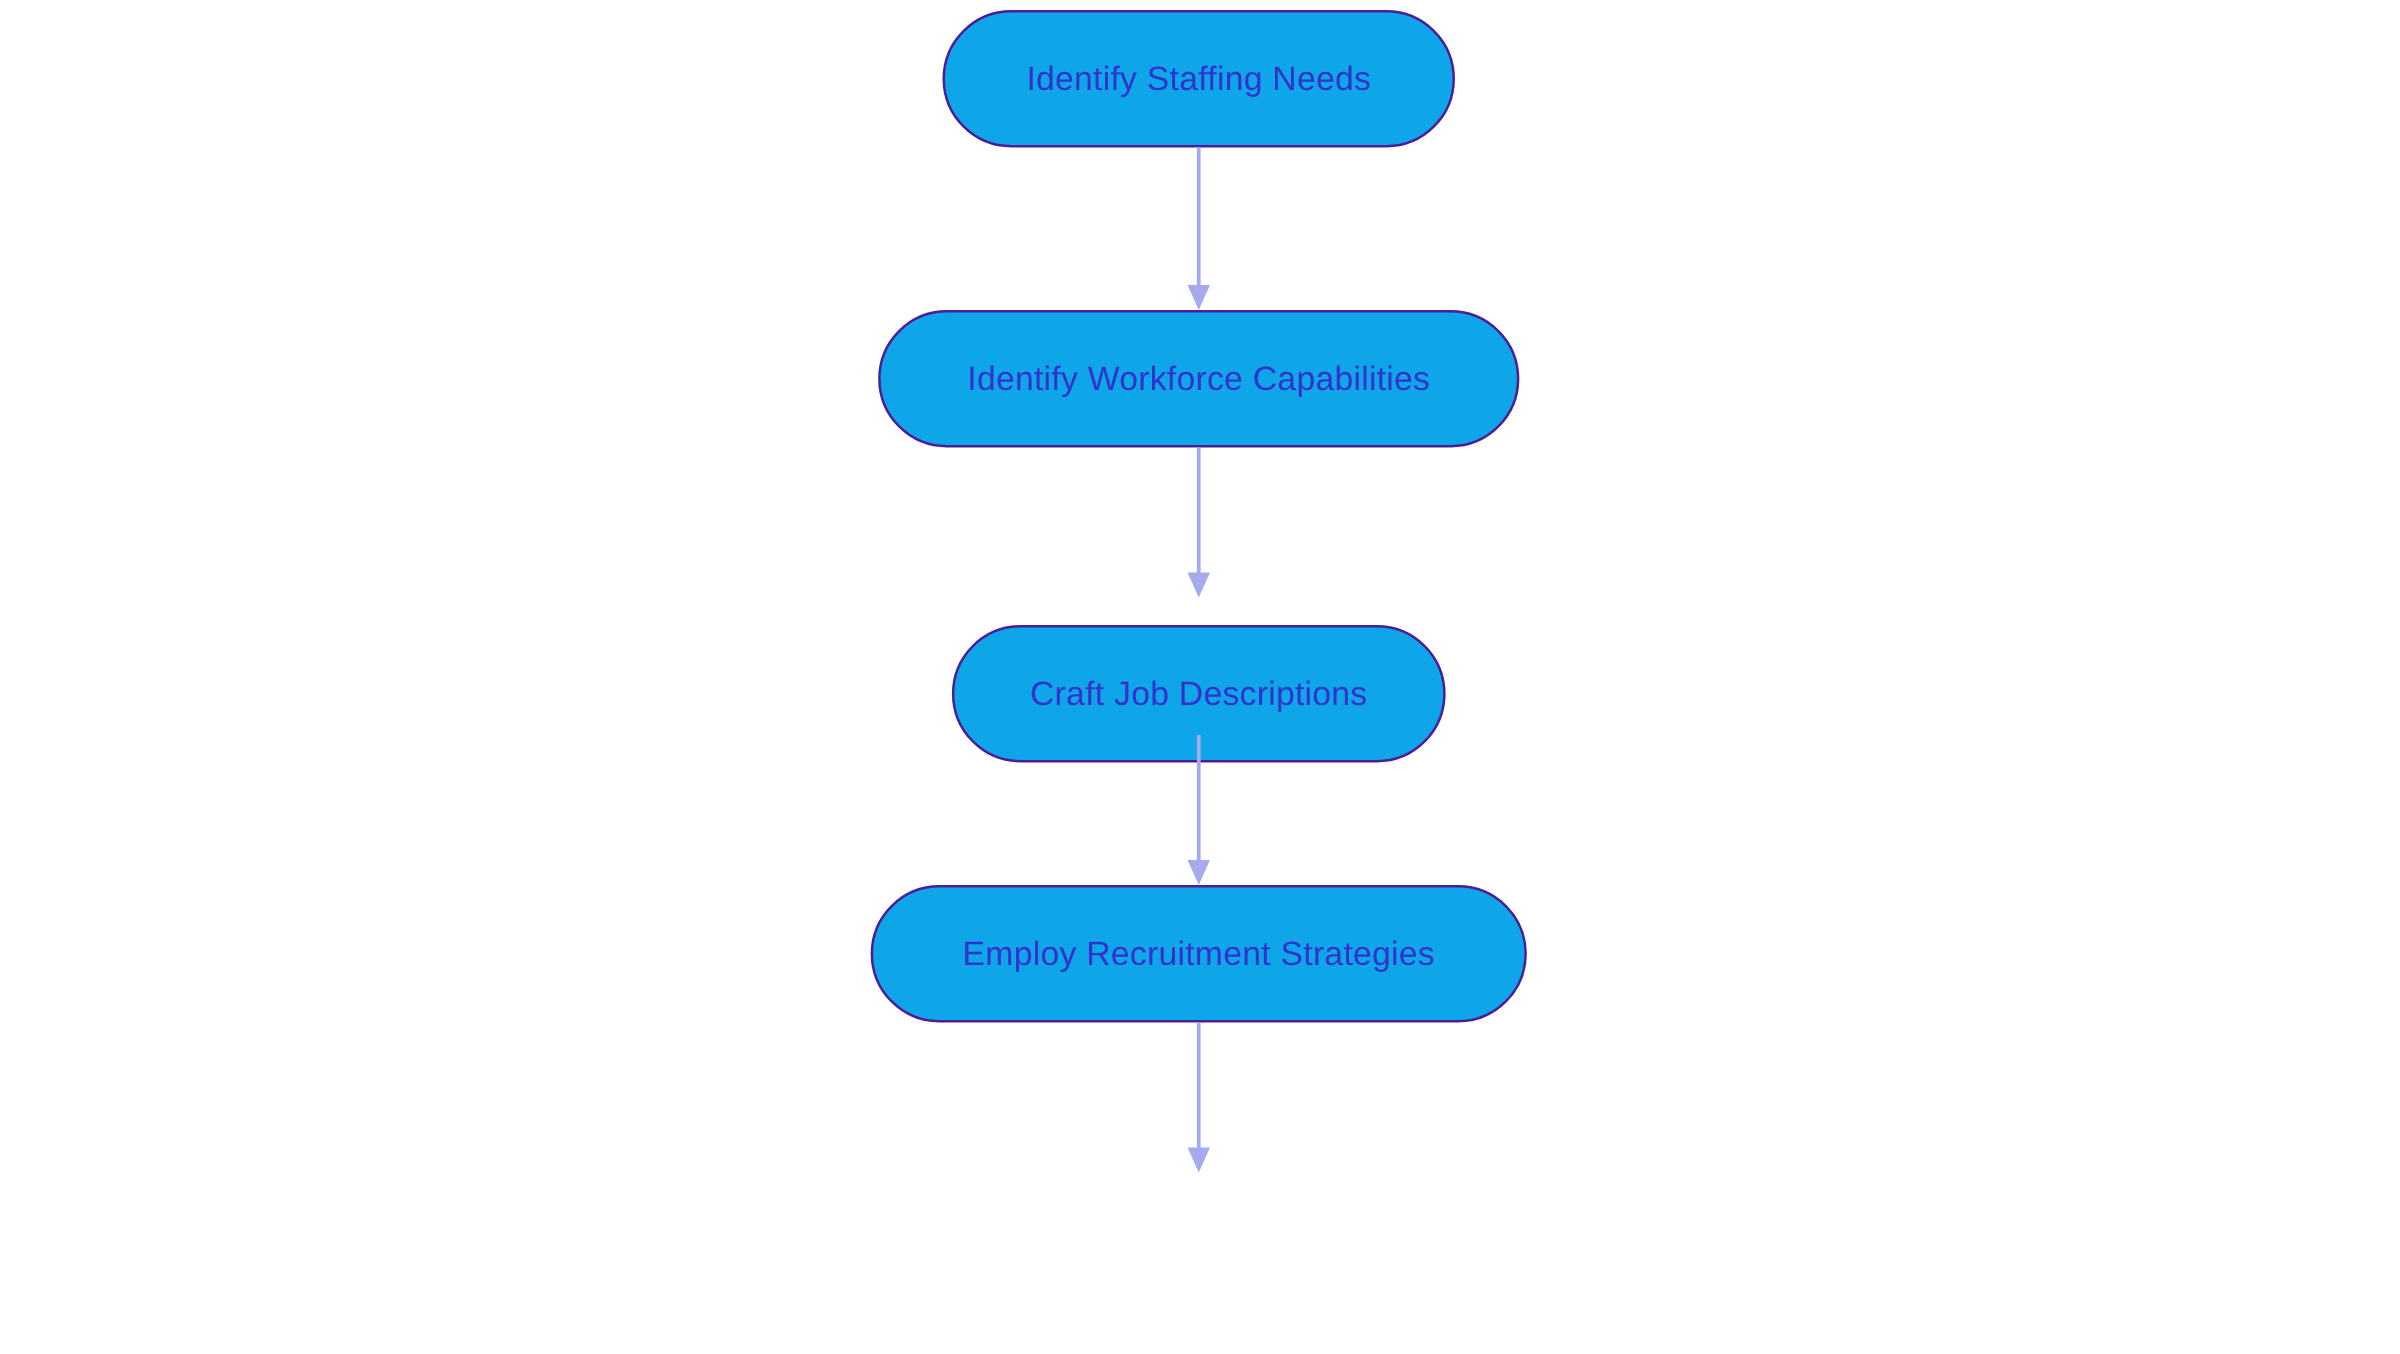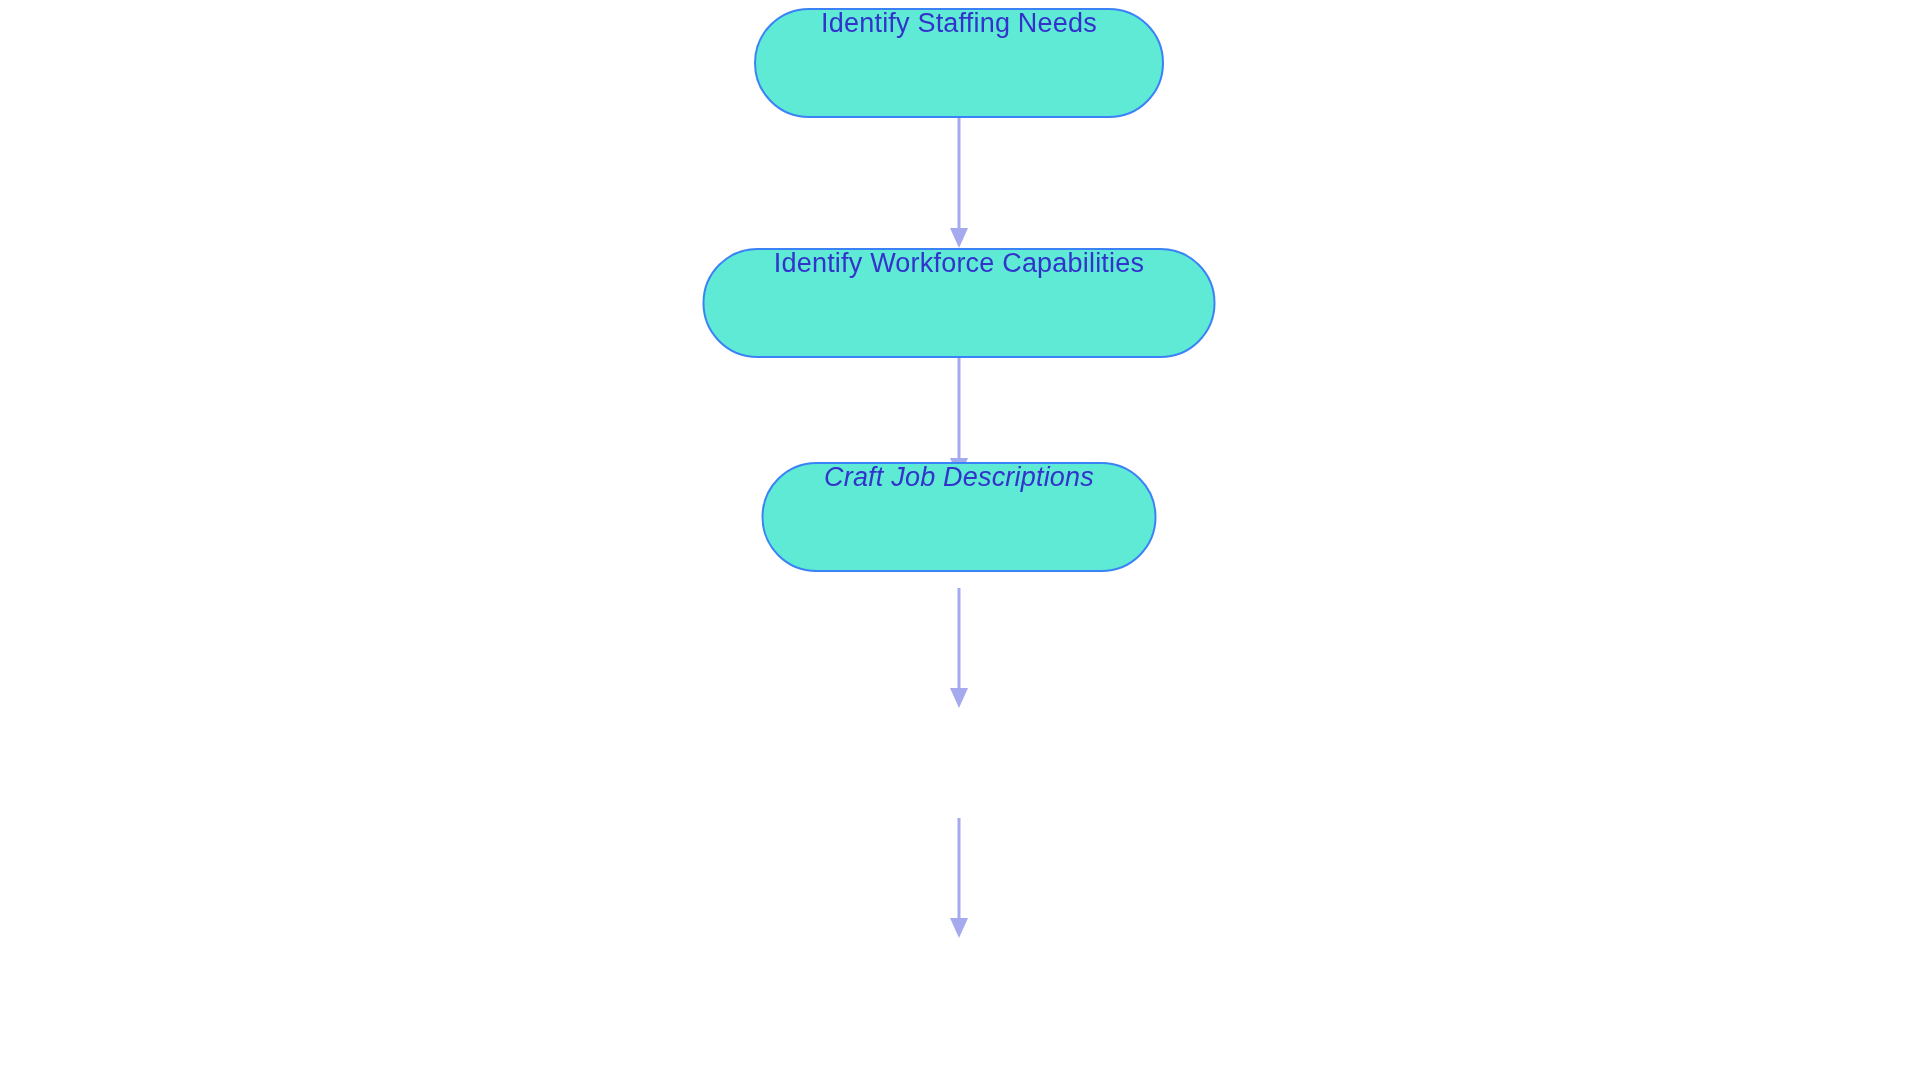--- a/index.html
+++ b/index.html
@@ -17,23 +17,24 @@
     position: relative;
     width: 1920px;
     height: 1083px;
     background: #ffffff;
   }
   .flow-node {
     position: absolute;
     box-sizing: border-box;
     height: 110px;
     border-radius: 55px;
-    background: #5eead4;
-    border: 2px solid #3b82f6;
+    background: #0ea5e9;
+    border: 2px solid #4c1d95;
     display: flex;
+    align-items: center;
     justify-content: center;
     transform: translateX(-50%);
   }
   .flow-node-label {
     font-family: "Liberation Sans", sans-serif;
     font-size: 27px;
     font-weight: 400;
     color: #3333cc;
     letter-spacing: 0.2px;
     white-space: nowrap;
@@ -69,31 +70,34 @@
     <span class="flow-node-label">Identify Workforce Capabilities</span>
   </div>
 
   <div class="flow-connector" style="left:959px; top:358px; height:120px;">
     <svg width="24" height="120" viewBox="0 0 24 120" xmlns="http://www.w3.org/2000/svg">
       <line x1="12" y1="0" x2="12" y2="104" stroke="#a5aaee" stroke-width="3"></line>
       <polygon points="3,100 21,100 12,120" fill="#a5aaee"></polygon>
     </svg>
   </div>
 
-  <div class="flow-node" style="left:959px; top:462px; width:395px;font-style:italic;">
+  <div class="flow-node" style="left:959px; top:500px; width:395px;">
     <span class="flow-node-label">Craft Job Descriptions</span>
   </div>
 
   <div class="flow-connector" style="left:959px; top:588px; height:120px;">
     <svg width="24" height="120" viewBox="0 0 24 120" xmlns="http://www.w3.org/2000/svg">
       <line x1="12" y1="0" x2="12" y2="104" stroke="#a5aaee" stroke-width="3"></line>
       <polygon points="3,100 21,100 12,120" fill="#a5aaee"></polygon>
     </svg>
   </div>
 
+  <div class="flow-node" style="left:959px; top:708px; width:525px;">
+    <span class="flow-node-label">Employ Recruitment Strategies</span>
+  </div>
 
   <div class="flow-connector" style="left:959px; top:818px; height:120px;">
     <svg width="24" height="120" viewBox="0 0 24 120" xmlns="http://www.w3.org/2000/svg">
       <line x1="12" y1="0" x2="12" y2="104" stroke="#a5aaee" stroke-width="3"></line>
       <polygon points="3,100 21,100 12,120" fill="#a5aaee"></polygon>
     </svg>
   </div>
 
 
 </div>

